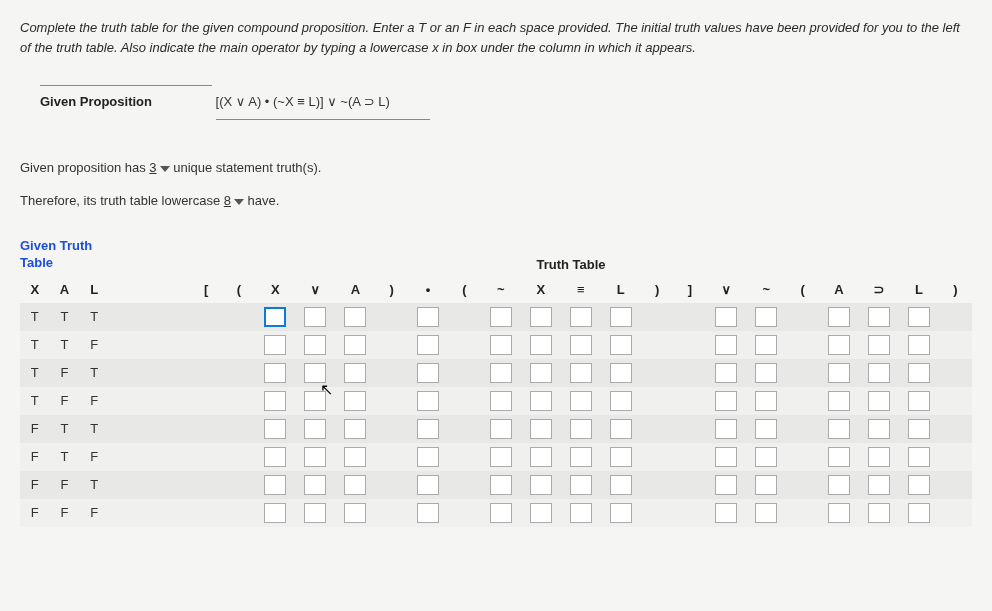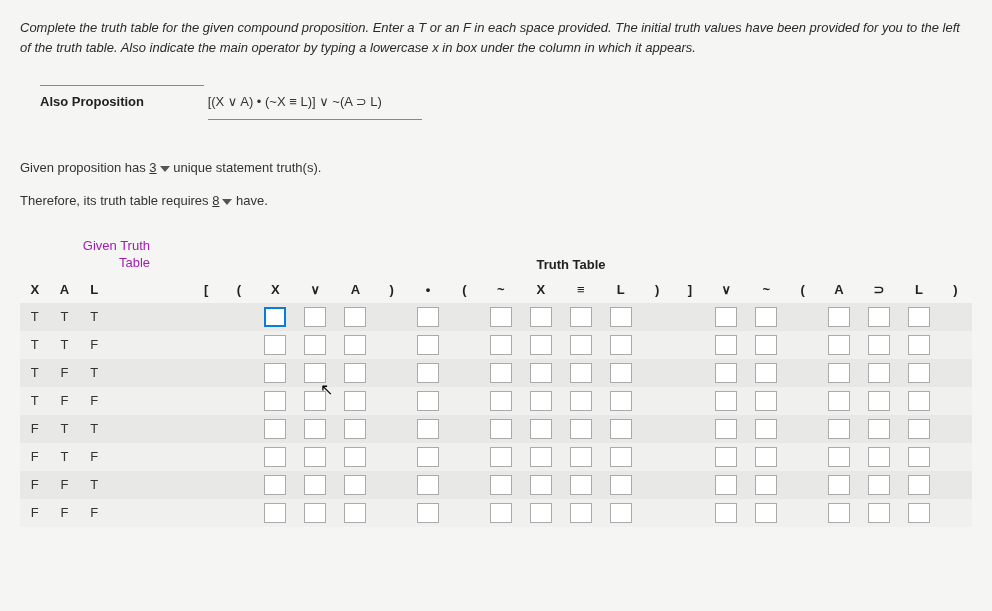--- a/index.html
+++ b/index.html
@@ -6,51 +6,51 @@
 body { font-family: Arial, sans-serif; font-size: 13px; color: #333; background: #f5f5f3; padding: 18px 20px; width: 992px; }
 .instructions { font-style: italic; font-weight: 500; color: #2a2a2a; margin-bottom: 28px; line-height: 1.5; }
 .prop-section { margin-left: 20px; margin-bottom: 30px; }
 .prop-title { font-weight: bold; color: #222; margin-bottom: 14px; padding-top: 8px; border-top: 1px solid #888; display: inline-block; padding-right: 60px; }
 .prop-formula { color: #333; margin-bottom: 10px; padding-bottom: 10px; border-bottom: 1px solid #888; display: inline-block; padding-right: 40px; }
 .statement { margin-bottom: 18px; color: #333; }
 .dd-val { text-decoration: underline; color: #333; display: inline-block; }
 .dd-arrow { display: inline-block; width: 0; height: 0; border-left: 5px solid transparent; border-right: 5px solid transparent; border-top: 6px solid #555; vertical-align: middle; margin-left: 3px; }
 .table-section { margin-top: 30px; }
 .headers-row { display: flex; align-items: flex-end; margin-bottom: 6px; }
-.gtv-header { width: 130px; text-align: right; font-weight: normal; color: #a21caf; line-height: 1.3; }
+.gtv-header { width: 130px; text-align: left; font-weight: bold; color: #1d4ed8; line-height: 1.3; }
 .tt-header { flex: 1; text-align: center; font-weight: bold; color: #222; padding-left: 20px; margin-top: 11px; }
 table { border-collapse: collapse; width: 100%; }
 th, td { text-align: center; padding: 4px 0; font-weight: normal; }
 th { font-weight: bold; color: #222; padding-bottom: 6px; }
 .col-var { width: 32px; }
 .col-gap { width: 90px; }
 .col-sym { width: 36px; }
 .col-inp { width: 42px; }
 tbody tr:nth-child(odd) { background: #e8e8e6; }
 tbody tr:nth-child(even) { background: #f0f0ee; }
 .inp { width: 22px; height: 20px; border: 1px solid #aaa; background: #fff; display: inline-block; text-align: center; font-size: 12px; }
 .inp.active { border: 2px solid #0b7bd8; }
 .cursor { position: absolute; font-size: 16px; color: #000; pointer-events: none; }
 </style>
 </head>
 <body>
 
 <div class="instructions">Complete the truth table for the given compound proposition. Enter a T or an F in each space provided. The initial truth values have been provided for you to the left of the truth table. Also indicate the main operator by typing a lowercase x in box under the column in which it appears.</div>
 
 <div class="prop-section">
-  <div class="prop-title">Also Proposition</div>
+  <div class="prop-title">Given Proposition</div>
   <div class="prop-formula">[(X ∨ A) • (~X ≡ L)] ∨ ~(A ⊃ L)</div>
 </div>
 
 <div class="statement">
   <span>Given proposition has </span><span class="dd-val">3</span><span class="dd-arrow"></span><span> unique statement truth(s).</span>
 </div>
 
 <div class="statement">
-  <span>Therefore, its truth table requires </span><span class="dd-val">8</span><span class="dd-arrow"></span><span> have.</span>
+  <span>Therefore, its truth table lowercase </span><span class="dd-val">8</span><span class="dd-arrow"></span><span> have.</span>
 </div>
 
 <div class="table-section">
   <div class="headers-row">
     <div class="gtv-header">
       <span>Given Truth</span><br><span>Table</span>
     </div>
     <div class="tt-header">Truth Table</div>
   </div>
   <table>

